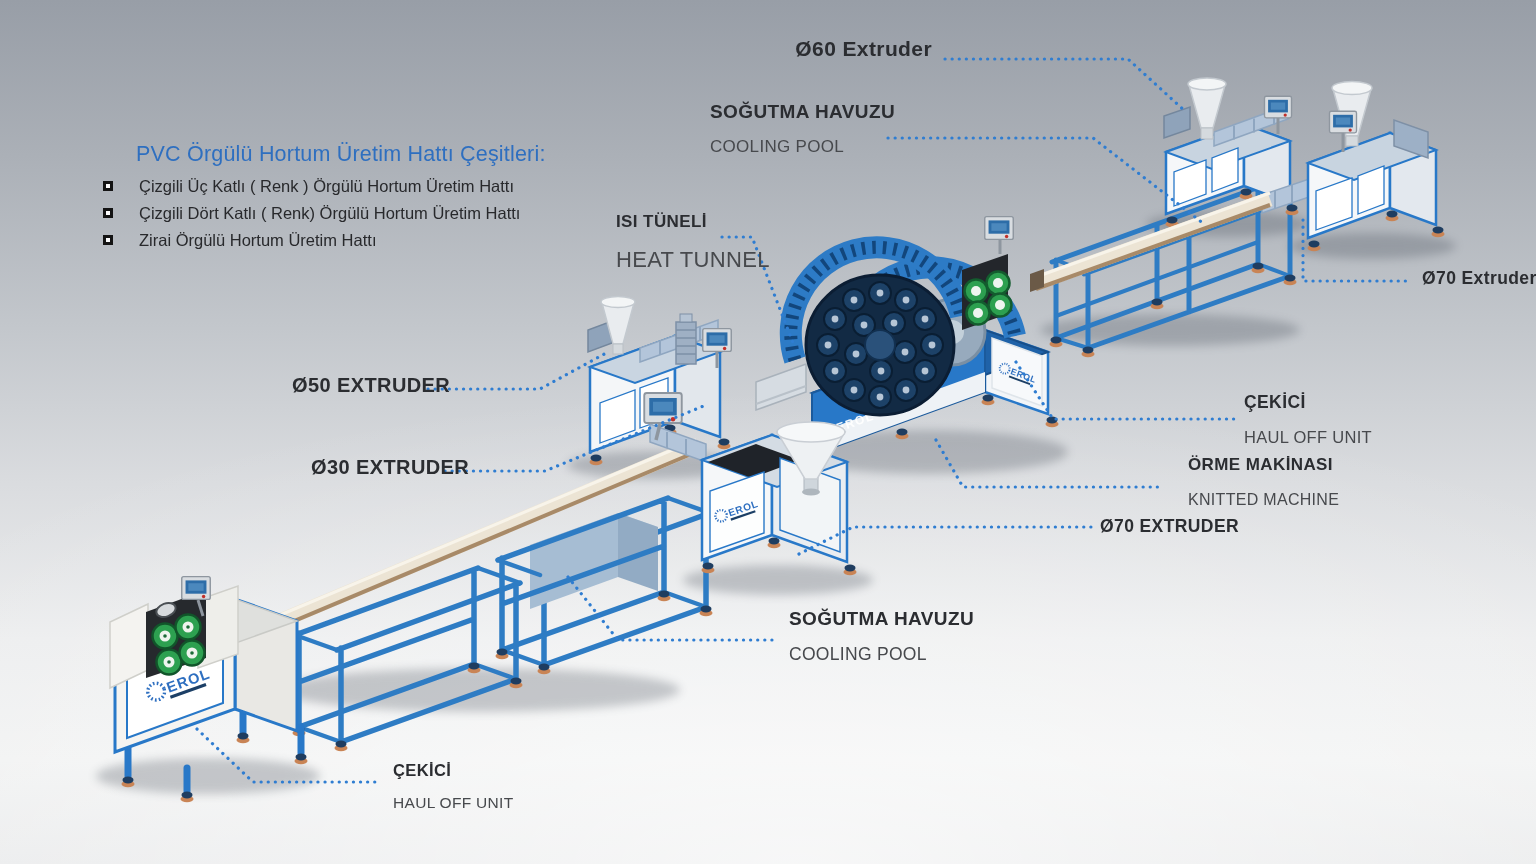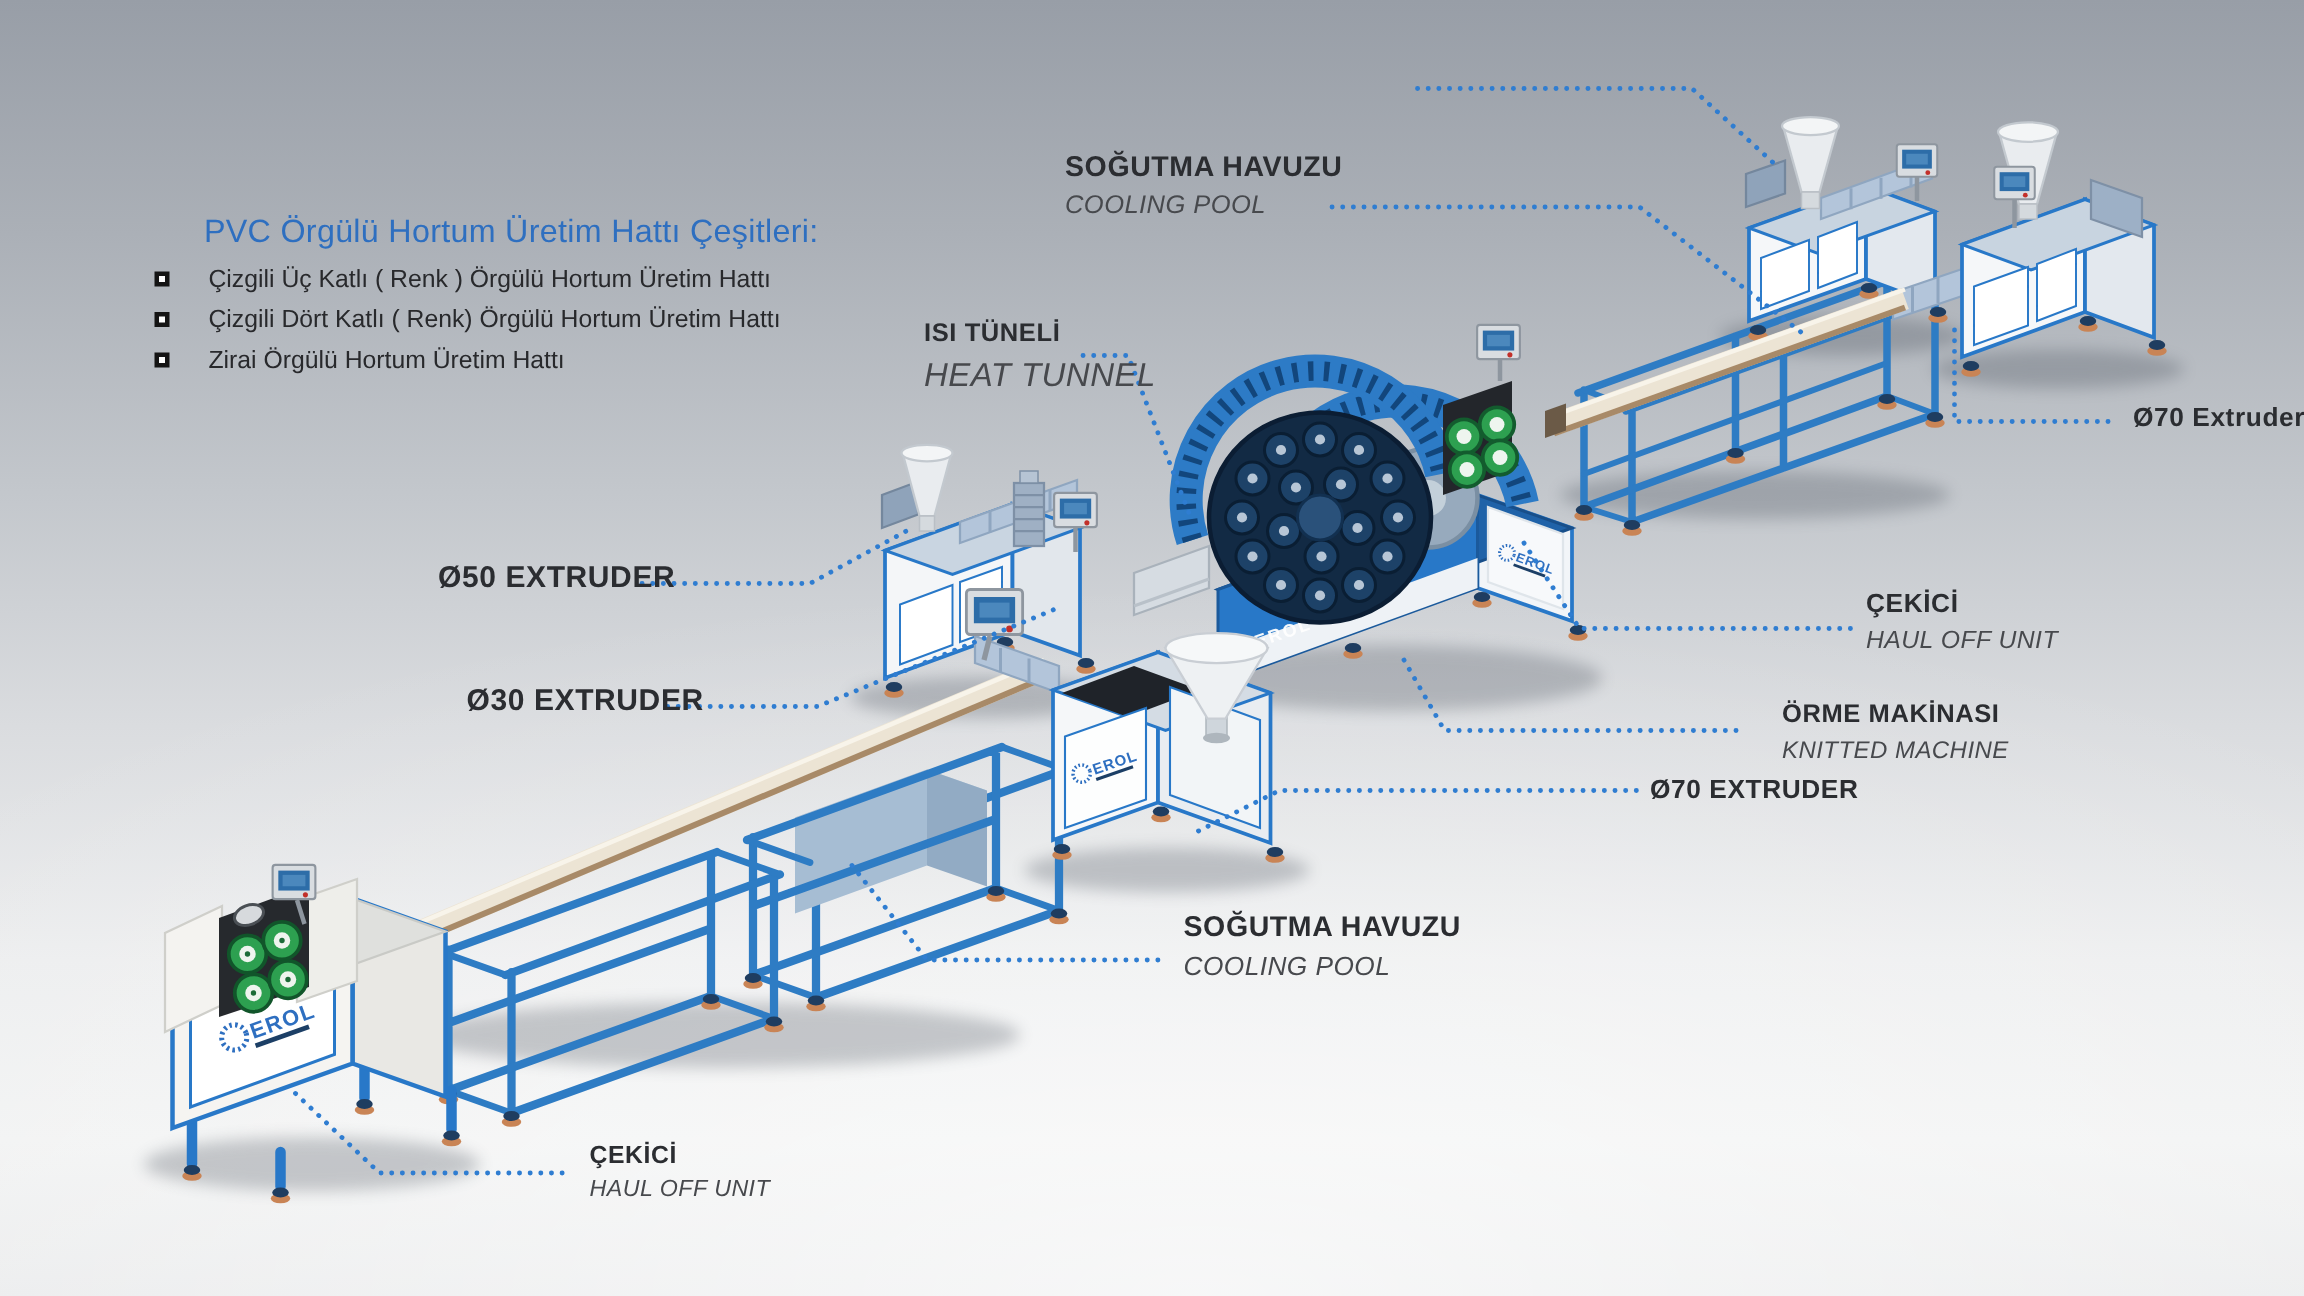--- a/index.html
+++ b/index.html
@@ -4,21 +4,21 @@
 <style>
   html,body{margin:0;padding:0;background:#8f959d;}
   .stage{position:relative;width:1536px;height:864px;overflow:hidden;
     font-family:"Liberation Sans",sans-serif;
     background:
       radial-gradient(130% 95% at 52% 100%, rgba(255,255,255,.62) 0%, rgba(255,255,255,0) 58%),
       linear-gradient(180deg,#989ea7 0%,#abb0b7 18%,#c3c7cc 38%,#dadcdf 56%,#ecedee 74%,#f1f2f2 88%,#e9eaeb 100%);}
   svg.scene{position:absolute;left:0;top:0;}
   .lab{position:absolute;color:#2b2d31;line-height:1.22;}
   .lab .t{font-weight:700;letter-spacing:.4px;white-space:nowrap;}
-  .lab .s{font-style:italic;font-weight:400;color:#47494d;letter-spacing:.3px;white-space:nowrap;margin-top:4px;}
+  .lab .s{font-weight:400;color:#47494d;letter-spacing:.3px;white-space:nowrap;margin-top:14px;}
   .intro-title{position:absolute;left:136px;top:142px;font-size:21.5px;font-weight:400;color:#2e6fc0;letter-spacing:.2px;white-space:nowrap;}
   .intro-item{position:absolute;left:103px;display:flex;align-items:flex-start;font-size:16.5px;font-weight:500;color:#28292c;white-space:nowrap;}
   .blt{width:10px;height:10px;background:#141414;margin-top:4px;margin-right:26px;flex:none;position:relative;}
   .blt::after{content:"";position:absolute;left:3px;top:3px;right:3px;bottom:3px;background:#fdfdfd;}
   svg text{font-family:"Liberation Sans",sans-serif;}
 </style>
 </head>
 <body>
 
 <div class="stage">
@@ -334,20 +334,23 @@
 </div>
 <div class="intro-item" style="top:177px;">
   <span class="blt"></span>
   <span>Çizgili Üç Katlı ( Renk ) Örgülü Hortum Üretim Hattı</span>
 </div>
 <div class="intro-item" style="top:231px;">
   <span class="blt"></span>
   <span>Zirai Örgülü Hortum Üretim Hattı</span>
 </div>
 
+<div class="lab" style="left:640px;top:36px;width:292px;text-align:right;">
+  <div class="t" style="font-size:21px;">Ø60 Extruder</div>
+</div>
 <div class="lab" style="left:710px;top:100px;">
   <div class="t" style="font-size:19px;">SOĞUTMA HAVUZU</div>
   <div class="s" style="font-size:17px;">COOLING POOL</div>
 </div>
 <div class="lab" style="left:616px;top:212px;">
   <div class="t" style="font-size:17px;">ISI TÜNELİ</div>
   <div class="s" style="font-size:22px;">HEAT TUNNEL</div>
 </div>
 <div class="lab" style="left:292px;top:373px;">
   <div class="t" style="font-size:20px;">Ø50 EXTRUDER</div>
@@ -355,21 +358,21 @@
 <div class="lab" style="left:311px;top:455px;">
   <div class="t" style="font-size:20px;">Ø30 EXTRUDER</div>
 </div>
 <div class="lab" style="left:1422px;top:268px;">
   <div class="t" style="font-size:17.5px;">Ø70 Extruder</div>
 </div>
 <div class="lab" style="left:1244px;top:392px;">
   <div class="t" style="font-size:17.5px;">ÇEKİCİ</div>
   <div class="s" style="font-size:16.5px;">HAUL OFF UNIT</div>
 </div>
-<div class="lab" style="left:1188px;top:466px;">
+<div class="lab" style="left:1188px;top:455px;">
   <div class="t" style="font-size:17px;">ÖRME MAKİNASI</div>
   <div class="s" style="font-size:16px;">KNITTED MACHINE</div>
 </div>
 <div class="lab" style="left:1100px;top:516px;">
   <div class="t" style="font-size:17.5px;">Ø70 EXTRUDER</div>
 </div>
 <div class="lab" style="left:789px;top:607px;">
   <div class="t" style="font-size:19px;">SOĞUTMA HAVUZU</div>
   <div class="s" style="font-size:17.5px;">COOLING POOL</div>
 </div>

